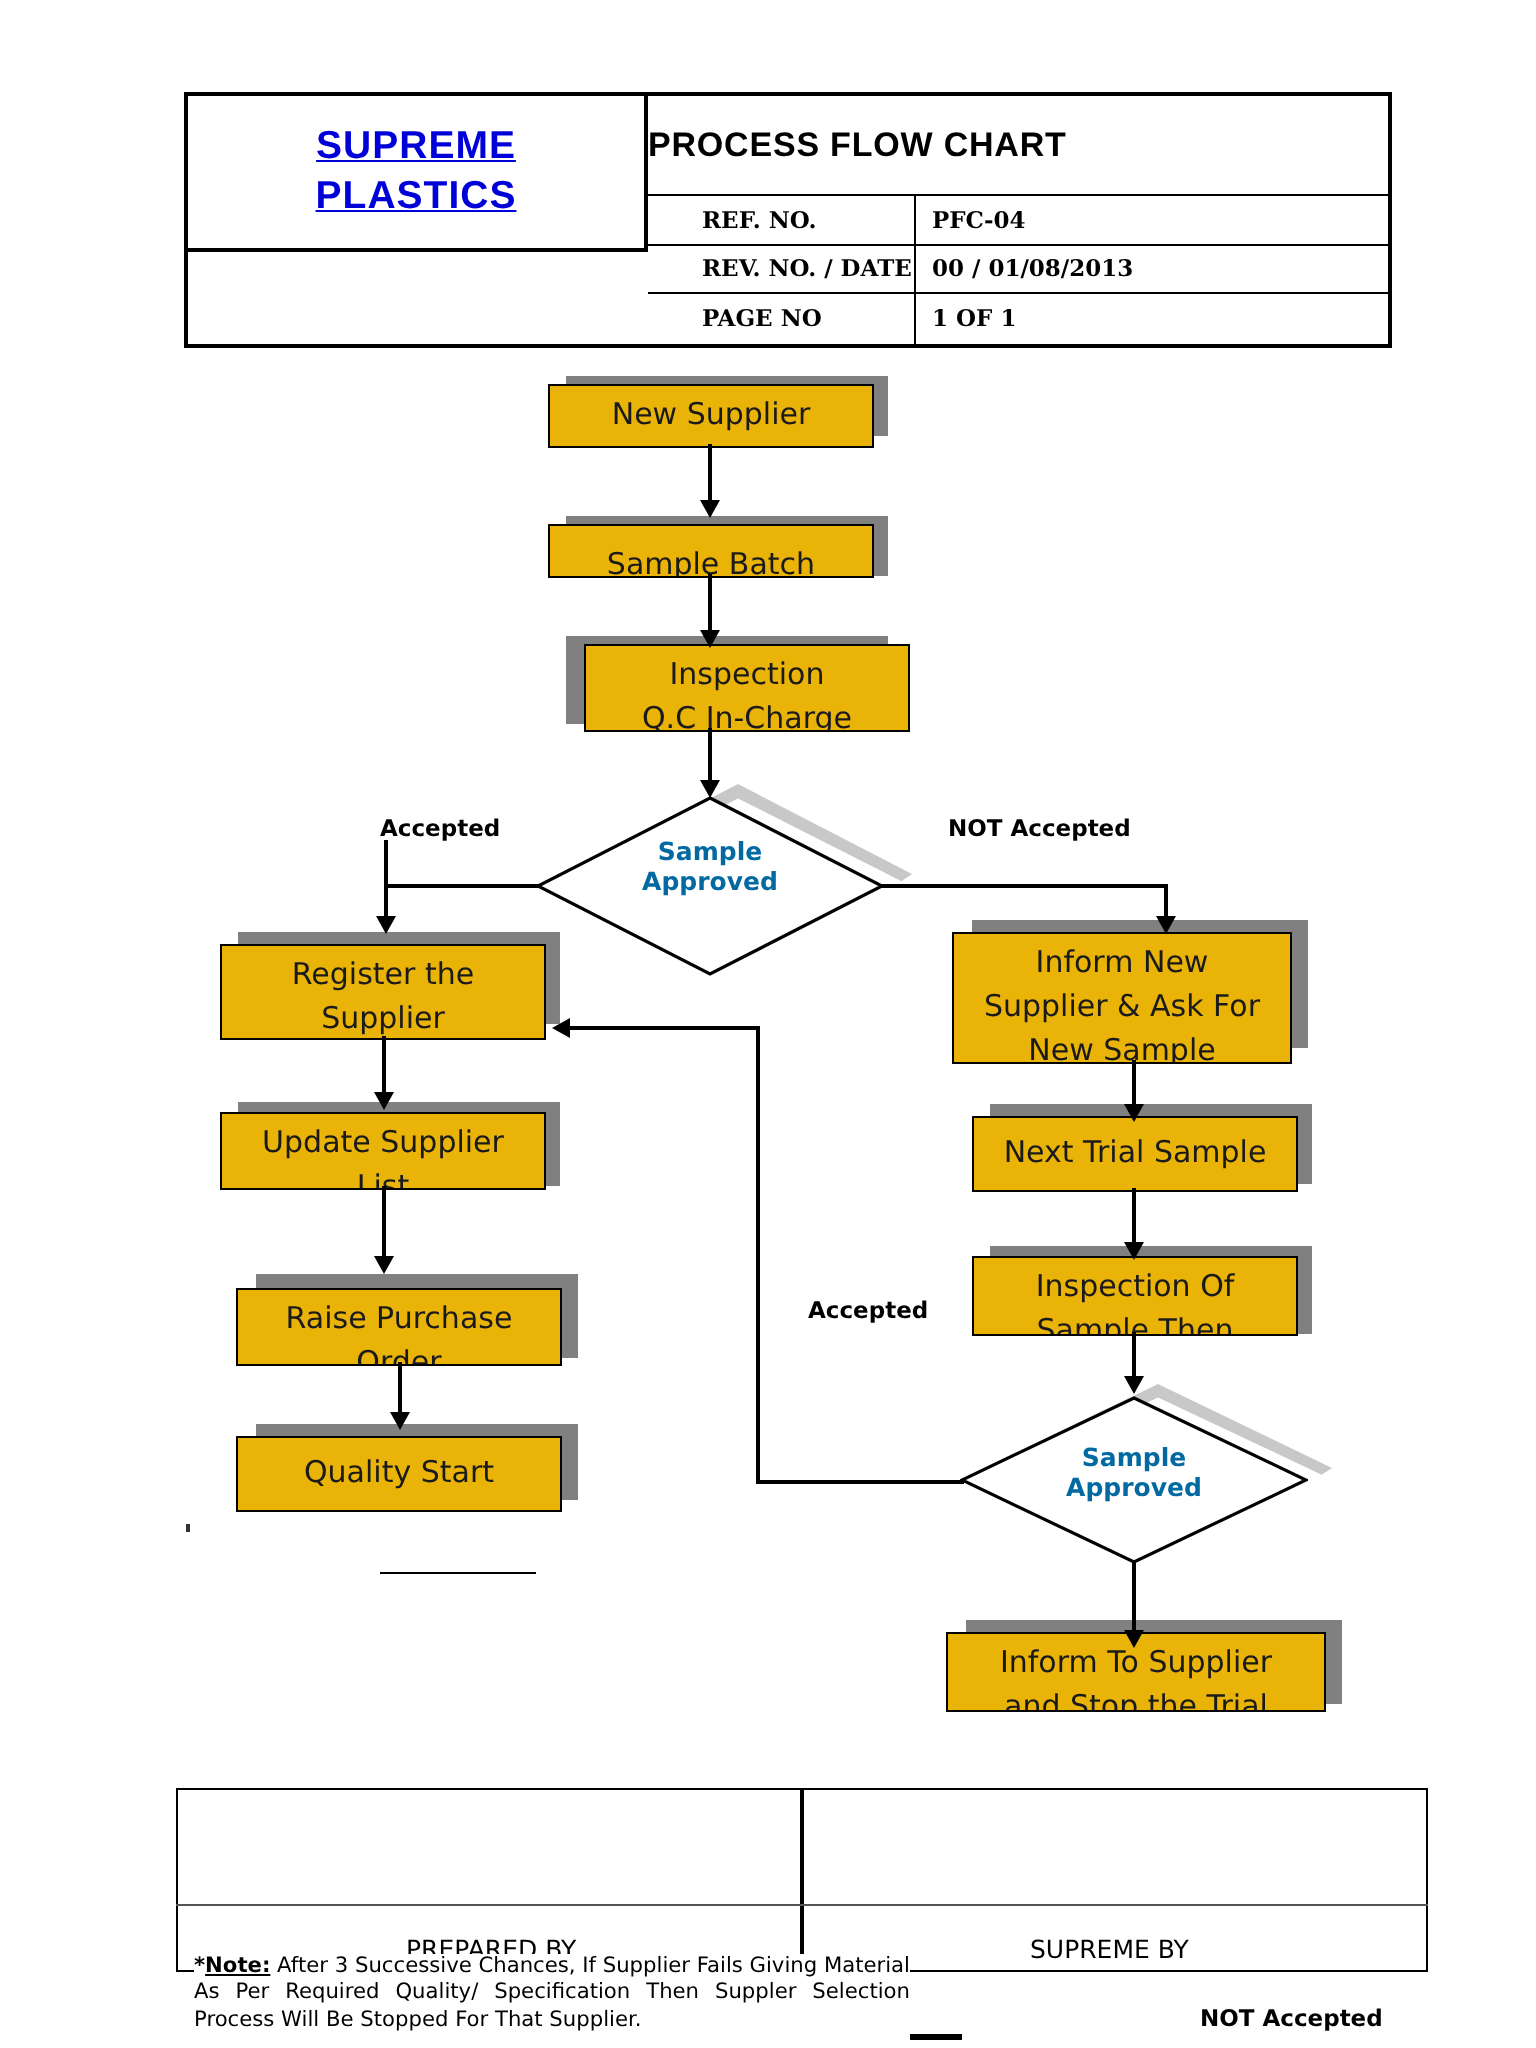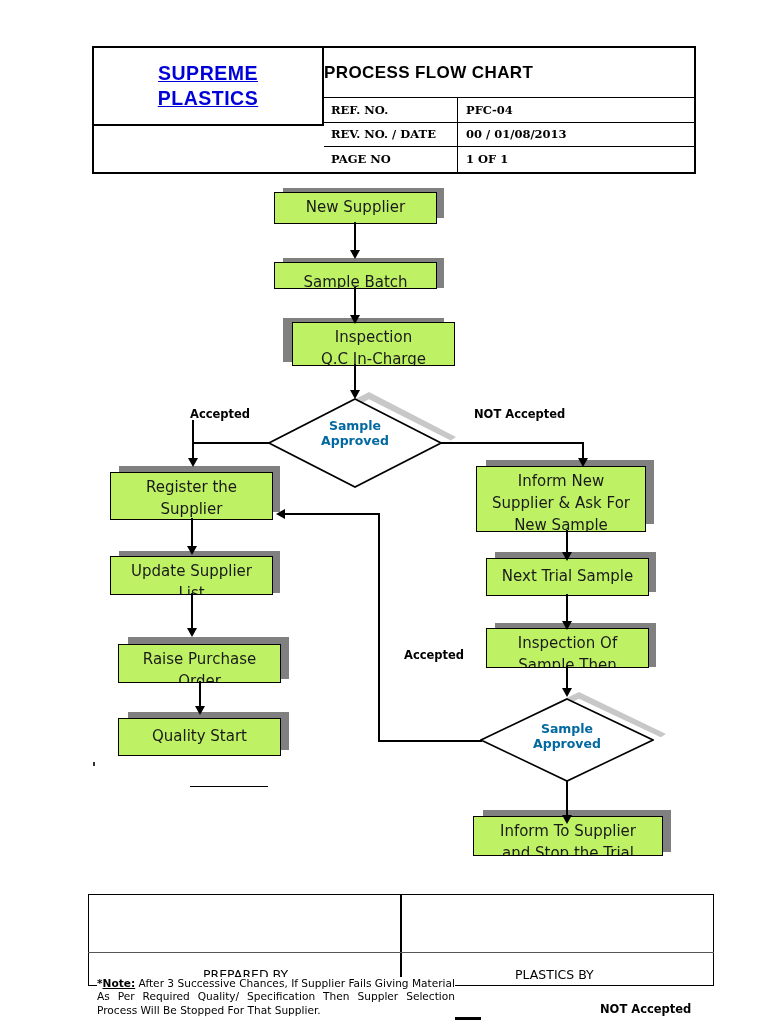--- a/index.html
+++ b/index.html
@@ -27,29 +27,29 @@
   .hdr-doc span{font-size:14.5px;font-weight:bold;color:#000;font-family:"DejaVu Sans",sans-serif;}
 
   .hdr-right{position:absolute;left:230px;top:0;width:370px;height:124px;}
   .hdr-title{height:50px;border-bottom:1.5px solid #000;display:flex;align-items:center;justify-content:flex-start;
              box-sizing:border-box;}
   .hdr-title span{font-size:17px;font-weight:bold;letter-spacing:.4px;}
   .hdr-row{height:24.5px;display:flex;border-bottom:1.5px solid #000;box-sizing:border-box;}
   .hdr-row.last{border-bottom:none;}
   .hdr-k{width:134px;border-right:1.5px solid #000;box-sizing:border-box;
          display:flex;align-items:center;padding-left:7px;}
-  .hdr-k span{font-size:11.5px;font-weight:bold;font-family:"DejaVu Serif",serif;}
+  .hdr-k span{font-size:11.5px;font-weight:bold;font-family:"DejaVu Serif",serif;margin-left:20px;}
   .hdr-v{flex:1;display:flex;align-items:center;padding-left:8px;}
   .hdr-v span{font-size:11.5px;font-weight:bold;font-family:"DejaVu Serif",serif;}
   .hdr-v.pg span{font-weight:bold;}
 
   
   .node{position:absolute;box-sizing:border-box;}
   .shadow{position:absolute;background:#808080;z-index:1;}
-  .boxface{position:absolute;background:#bef264;border:1.4px solid #000;z-index:2;
+  .boxface{position:absolute;background:#eab308;border:1.4px solid #000;z-index:2;
            overflow:hidden;display:flex;align-items:flex-start;justify-content:center;}
   .boxface .txt{font-size:15px;color:#1a1a1a;line-height:22px;text-align:center;
                 white-space:pre;display:block;padding-top:3px;
                 font-family:"DejaVu Sans",sans-serif;font-weight:400;}
 
   
   .dia-wrap{position:absolute;z-index:2;}
   .dia-shadow{position:absolute;z-index:1;}
   .dia-lbl{position:absolute;z-index:4;text-align:center;font-size:12.5px;font-weight:bold;
            line-height:15px;font-family:"DejaVu Sans",sans-serif;color:#0369a1;white-space:pre;}
@@ -269,21 +269,21 @@
   </div>
 
   <div class="stray-dot" style="left:93px;top:762px;"></div>
   <div class="stray-rule" style="left:190px;top:786px;width:78px;height:1.4px;"></div>
   <div class="stray-rule" style="left:455px;top:1017px;width:26px;height:3px;"></div>
 
   <div class="sign"></div>
   <div class="sign-div"></div>
   <div class="sign-rule"></div>
   <div class="sign-lbl" style="left:203px;top:967px;">PREPARED BY</div>
-  <div class="sign-lbl" style="left:515px;top:967px;">PLASTICS BY</div>
+  <div class="sign-lbl" style="left:515px;top:967px;">SUPREME BY</div>
 
   <div class="edge-lbl" style="left:600px;top:1002px;">NOT Accepted</div>
 
   <div class="note">
     <p><b>*</b><b><u>Note:</u></b><span> After 3 Successive Chances, If Supplier Fails Giving Material As Per Required Quality/ Specification Then Suppler Selection Process Will Be Stopped For That Supplier.</span></p>
   </div>
 
 </div>
 
 </body></html>

